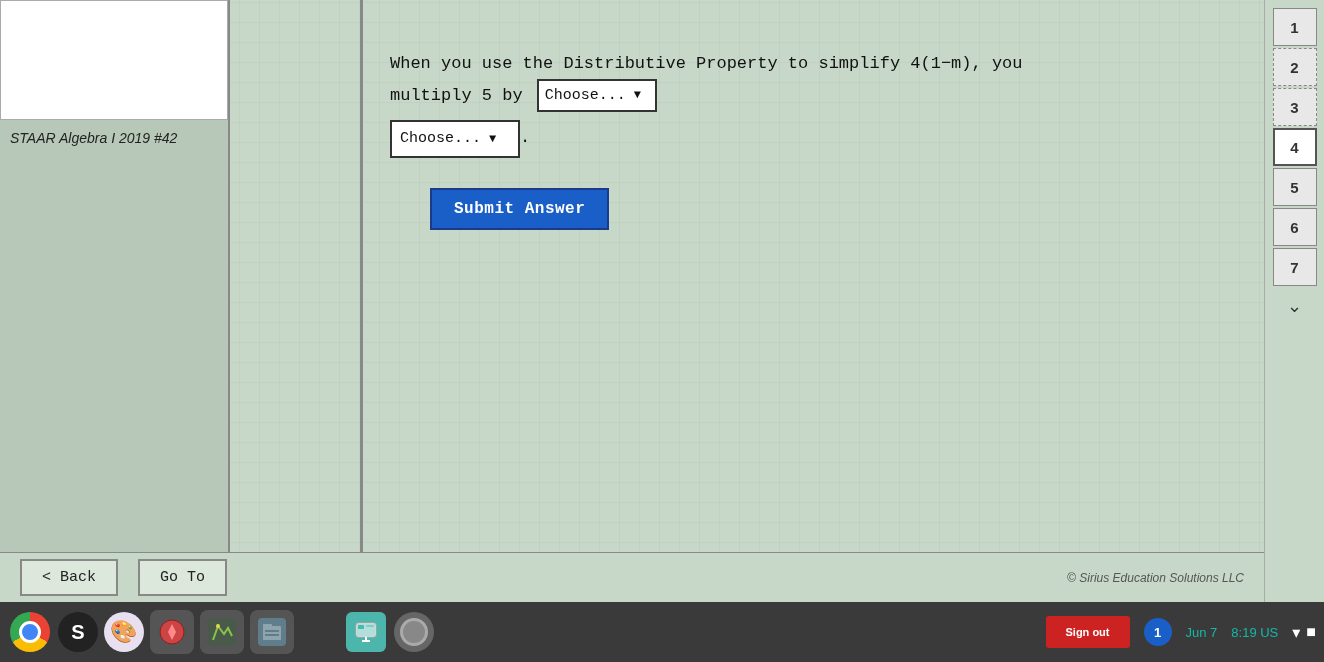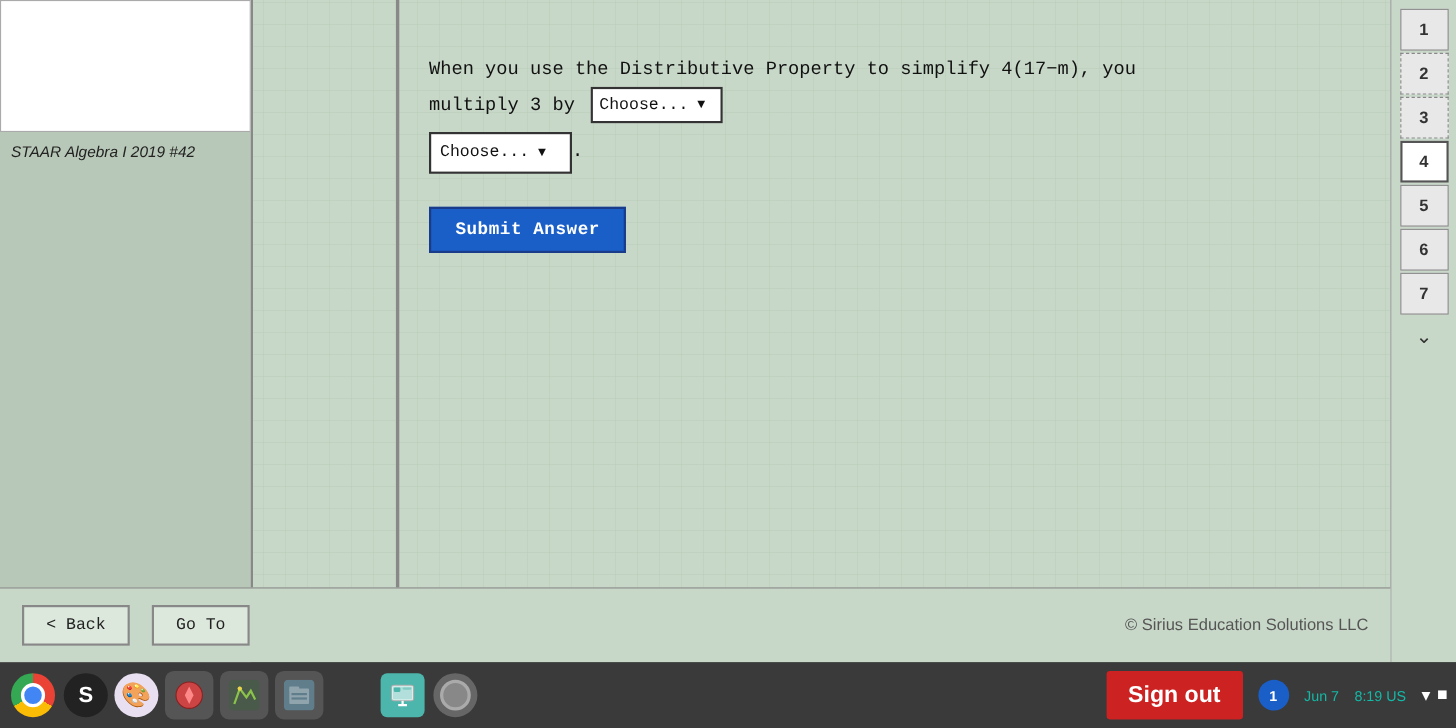--- a/index.html
+++ b/index.html
@@ -145,20 +145,21 @@
       display: block;
       background: #1a5fc8;
       color: #fff;
       border: 2px solid #1a3a8a;
       padding: 10px 22px;
       font-size: 16px;
       font-weight: bold;
       font-family: 'Courier New', monospace;
       cursor: pointer;
       letter-spacing: 0.5px;
+      margin-left: 40px;
     }
 
     
     .right-panel {
       position: absolute;
       top: 0;
       right: 0;
       width: 60px;
       bottom: 60px;
       background: #c8d8c8;
@@ -214,43 +215,44 @@
       font-size: 22px;
       color: #333;
     }
 
     
     .bottom-nav {
       position: absolute;
       bottom: 60px;
       left: 0;
       right: 60px;
-      height: 68px;
+      height: 50px;
       background: #c8d8c8;
       border-top: 1px solid #888;
       display: flex;
       align-items: center;
       padding: 0 20px;
       gap: 20px;
     }
 
     .nav-btn {
       padding: 8px 20px;
       border: 2px solid #888;
       background: #dde8dd;
       font-size: 15px;
       font-family: 'Courier New', monospace;
       cursor: pointer;
       color: #222;
     }
 
     .copyright {
       margin-left: auto;
-      font-size: 15px;
+      font-size: 12px;
       color: #555;
+      font-style: italic;
     }
 
     
     .taskbar {
       position: absolute;
       bottom: 0;
       left: 0;
       right: 0;
       height: 60px;
       background: #3a3a3a;
@@ -284,21 +286,21 @@
       flex-shrink: 0;
       background: #555;
     }
 
     .sign-out-btn {
       margin-left: auto;
       background: #cc2222;
       color: #fff;
       border: none;
       padding: 10px 20px;
-      font-size: 21px;
+      font-size: 11px;
       font-weight: bold;
       cursor: pointer;
       border-radius: 3px;
     }
 
     .user-badge {
       width: 28px;
       height: 28px;
       border-radius: 50%;
       background: #1a5fc8;
@@ -423,22 +425,22 @@
   <svg width="28" height="28" viewBox="0 0 24 24" fill="none" stroke="#333" stroke-width="2">
     <rect x="4" y="2" width="14" height="18" rx="1"></rect>
     <line x1="8" y1="8" x2="14" y2="8"></line>
     <line x1="8" y1="12" x2="14" y2="12"></line>
     <line x1="8" y1="16" x2="11" y2="16"></line>
   </svg>
 </div>
 
 <div class="question-area">
   <div class="question-text">
-    <span>When you use the Distributive Property to simplify 4(17−m), you</span><br>
-    <span>multiply 3 by</span>
+    <span>When you use the Distributive Property to simplify 4(1−m), you</span><br>
+    <span>multiply 5 by</span>
     <span class="dropdown-inline">
       <span>Choose...</span>
       <span class="arrow">▼</span>
     </span>
     <br>
     <span class="dropdown-block">
       <span>Choose...</span>
       <span class="arrow">▼</span>
     </span><span>.</span>
   </div>

